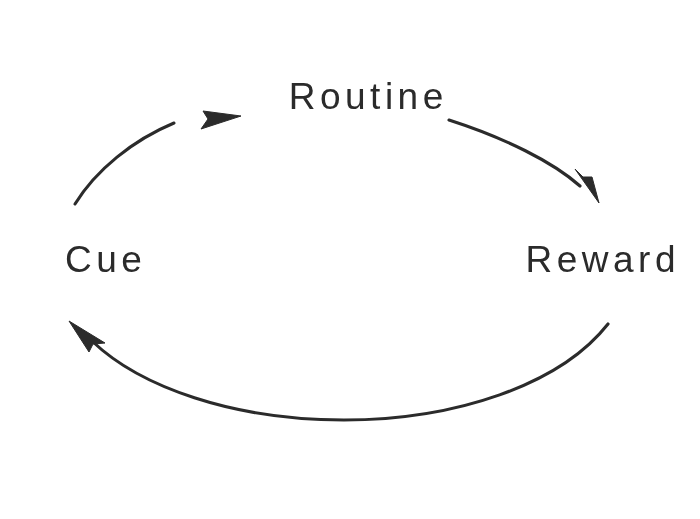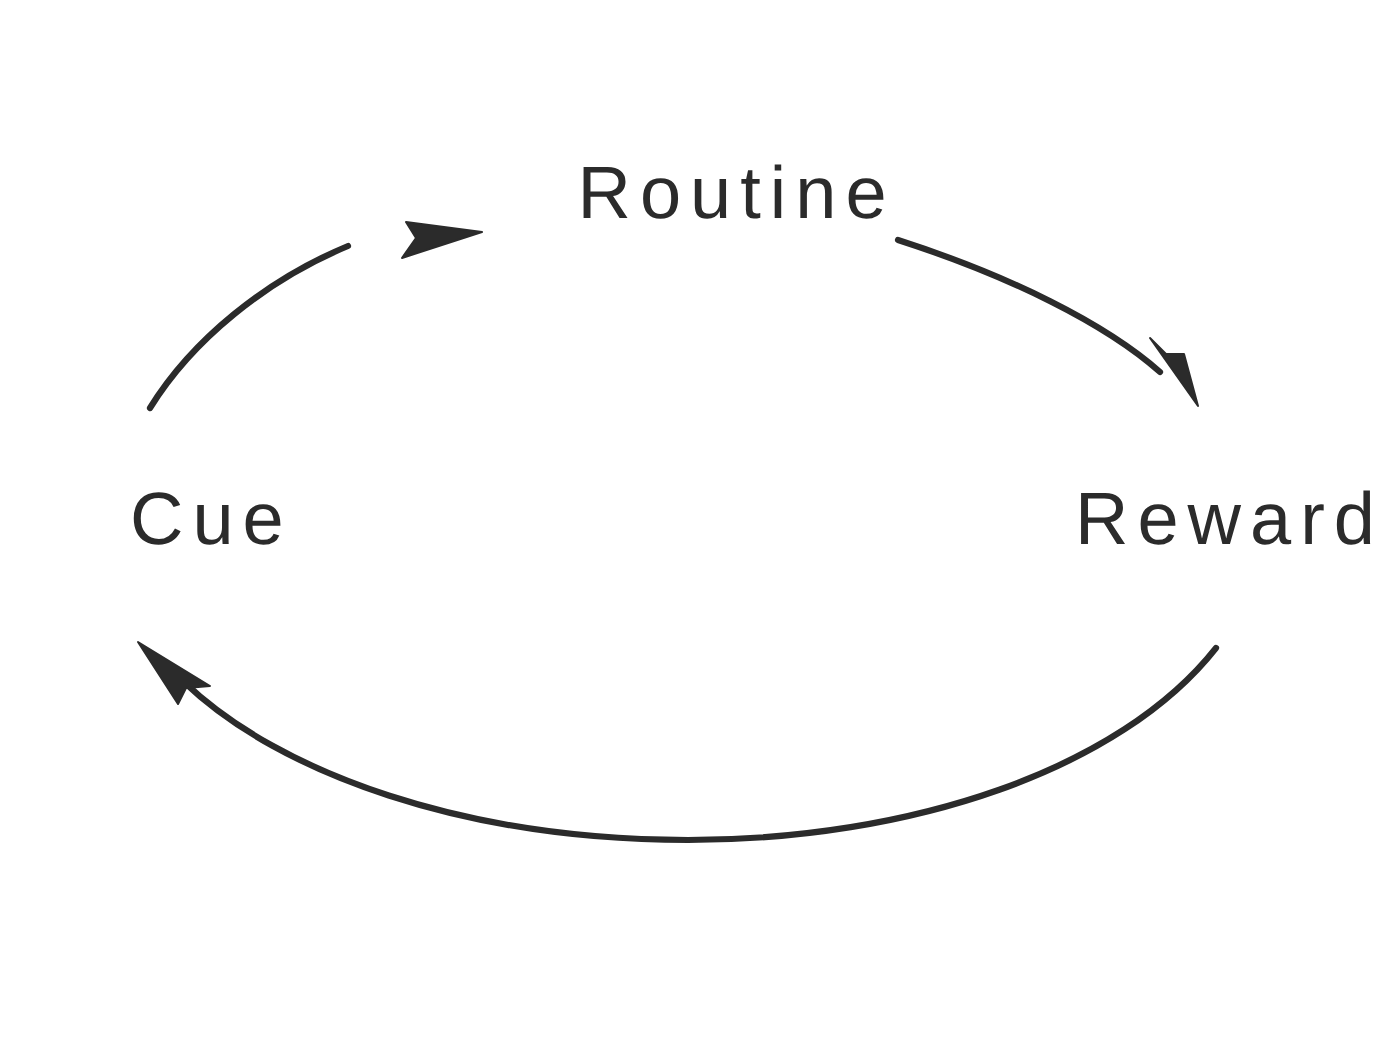--- a/index.html
+++ b/index.html
@@ -45,21 +45,21 @@
     text-align: center;
     text-indent: 4.5px;
     padding-left: 16px;
   }
   #label-cue {
     left: 20px;
     top: 241px;
     margin-left: 45px;
   }
   #label-reward {
-    right: 8px;
+    right: 20px;
     top: 241px;
   }
 </style>
 </head>
 <body>
 
 <div id="diagram-root">
 
   <svg id="habit-loop-svg" viewBox="0 0 700 519" xmlns="http://www.w3.org/2000/svg">
 

